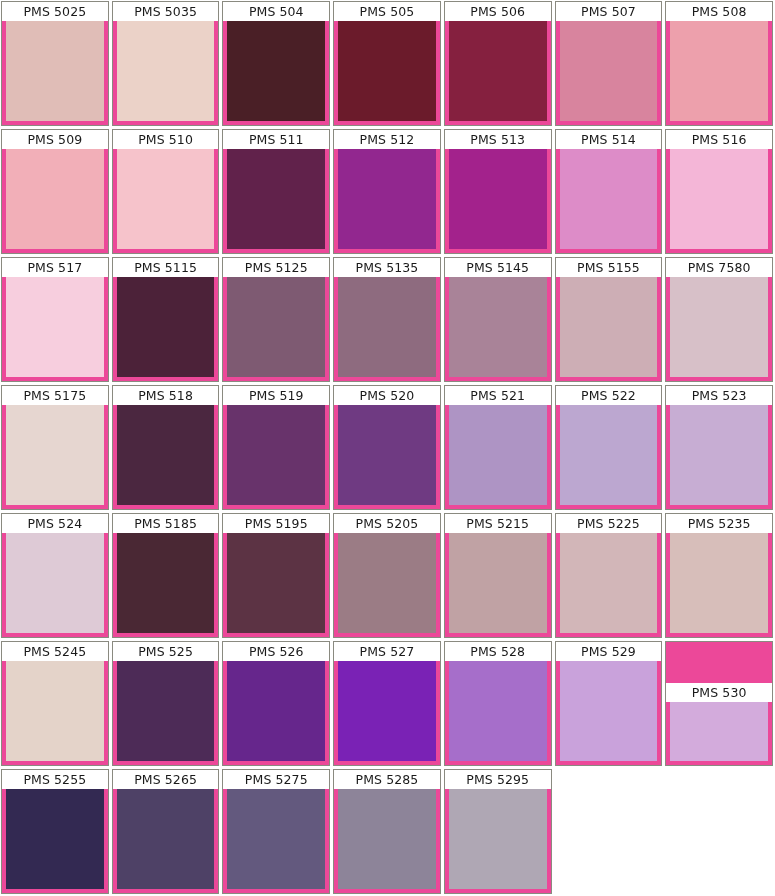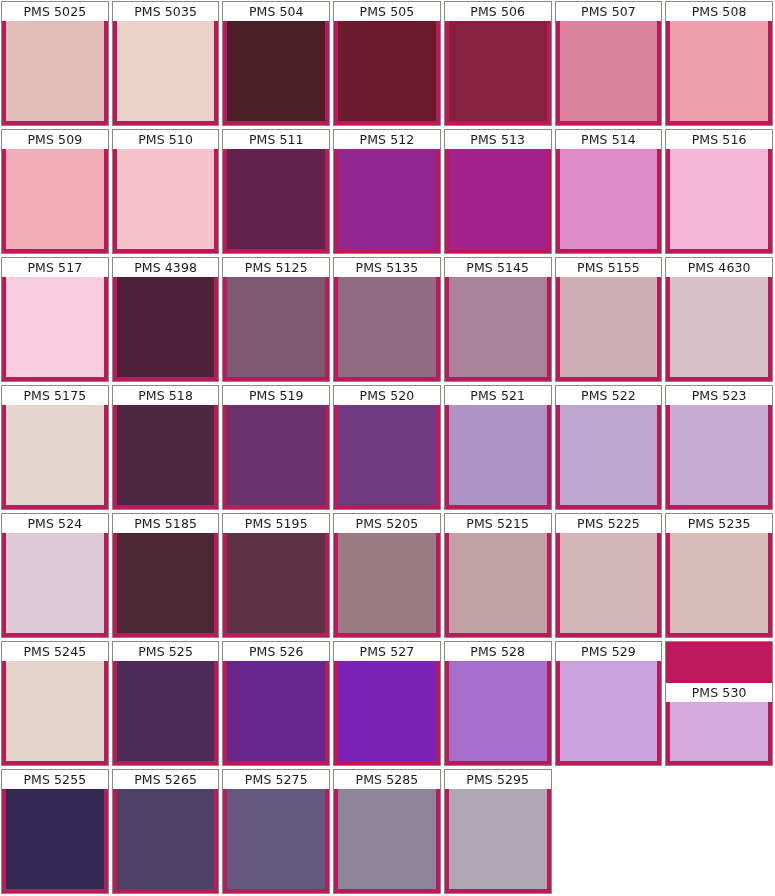--- a/index.html
+++ b/index.html
@@ -21,21 +21,21 @@
     display: grid;
     grid-template-columns: repeat(7, 1fr);
     grid-template-rows: repeat(7, 1fr);
     box-sizing: border-box;
     background: #ffffff;
   }
 
   .swatch-cell {
     box-sizing: border-box;
     border: 1px solid #8a8a80;
-    background: #be185d;
+    background: #ec4899;
     margin: 1px 2px 2px 1px;
     display: flex;
     flex-direction: column;
     overflow: hidden;
   }
 
   .swatch-label {
     flex: 0 0 auto;
     height: 19px;
     line-height: 19px;
@@ -147,21 +147,21 @@
         <div class="swatch-color" style="background-color: rgb(244, 182, 215);"></div>
       </div>
     </div>
     <div class="swatch-cell" style="border-color: rgb(138, 138, 128);">
       <div class="swatch-label" style="color: rgb(26, 26, 26);">PMS 517</div>
       <div class="swatch-color-wrap">
         <div class="swatch-color" style="background-color: rgb(247, 206, 222);"></div>
       </div>
     </div>
     <div class="swatch-cell" style="border-color: rgb(138, 138, 128);">
-      <div class="swatch-label" style="color: rgb(26, 26, 26);">PMS 4398</div>
+      <div class="swatch-label" style="color: rgb(26, 26, 26);">PMS 5115</div>
       <div class="swatch-color-wrap">
         <div class="swatch-color" style="background-color: rgb(76, 34, 57);"></div>
       </div>
     </div>
     <div class="swatch-cell" style="border-color: rgb(138, 138, 128);">
       <div class="swatch-label" style="color: rgb(26, 26, 26);">PMS 5125</div>
       <div class="swatch-color-wrap">
         <div class="swatch-color" style="background-color: rgb(126, 90, 114);"></div>
       </div>
     </div>
@@ -177,21 +177,21 @@
         <div class="swatch-color" style="background-color: rgb(169, 131, 152);"></div>
       </div>
     </div>
     <div class="swatch-cell" style="border-color: rgb(138, 138, 128);">
       <div class="swatch-label" style="color: rgb(26, 26, 26);">PMS 5155</div>
       <div class="swatch-color-wrap">
         <div class="swatch-color" style="background-color: rgb(205, 174, 181);"></div>
       </div>
     </div>
     <div class="swatch-cell" style="border-color: rgb(138, 138, 128);">
-      <div class="swatch-label" style="color: rgb(26, 26, 26);">PMS 4630</div>
+      <div class="swatch-label" style="color: rgb(26, 26, 26);">PMS 7580</div>
       <div class="swatch-color-wrap">
         <div class="swatch-color" style="background-color: rgb(215, 192, 200);"></div>
       </div>
     </div>
     <div class="swatch-cell" style="border-color: rgb(138, 138, 128); justify-content: flex-end;">
       <div class="swatch-label" style="color: rgb(26, 26, 26);">PMS 5175</div>
       <div class="swatch-color-wrap">
         <div class="swatch-color" style="background-color: rgb(230, 214, 208);"></div>
       </div>
     </div>

